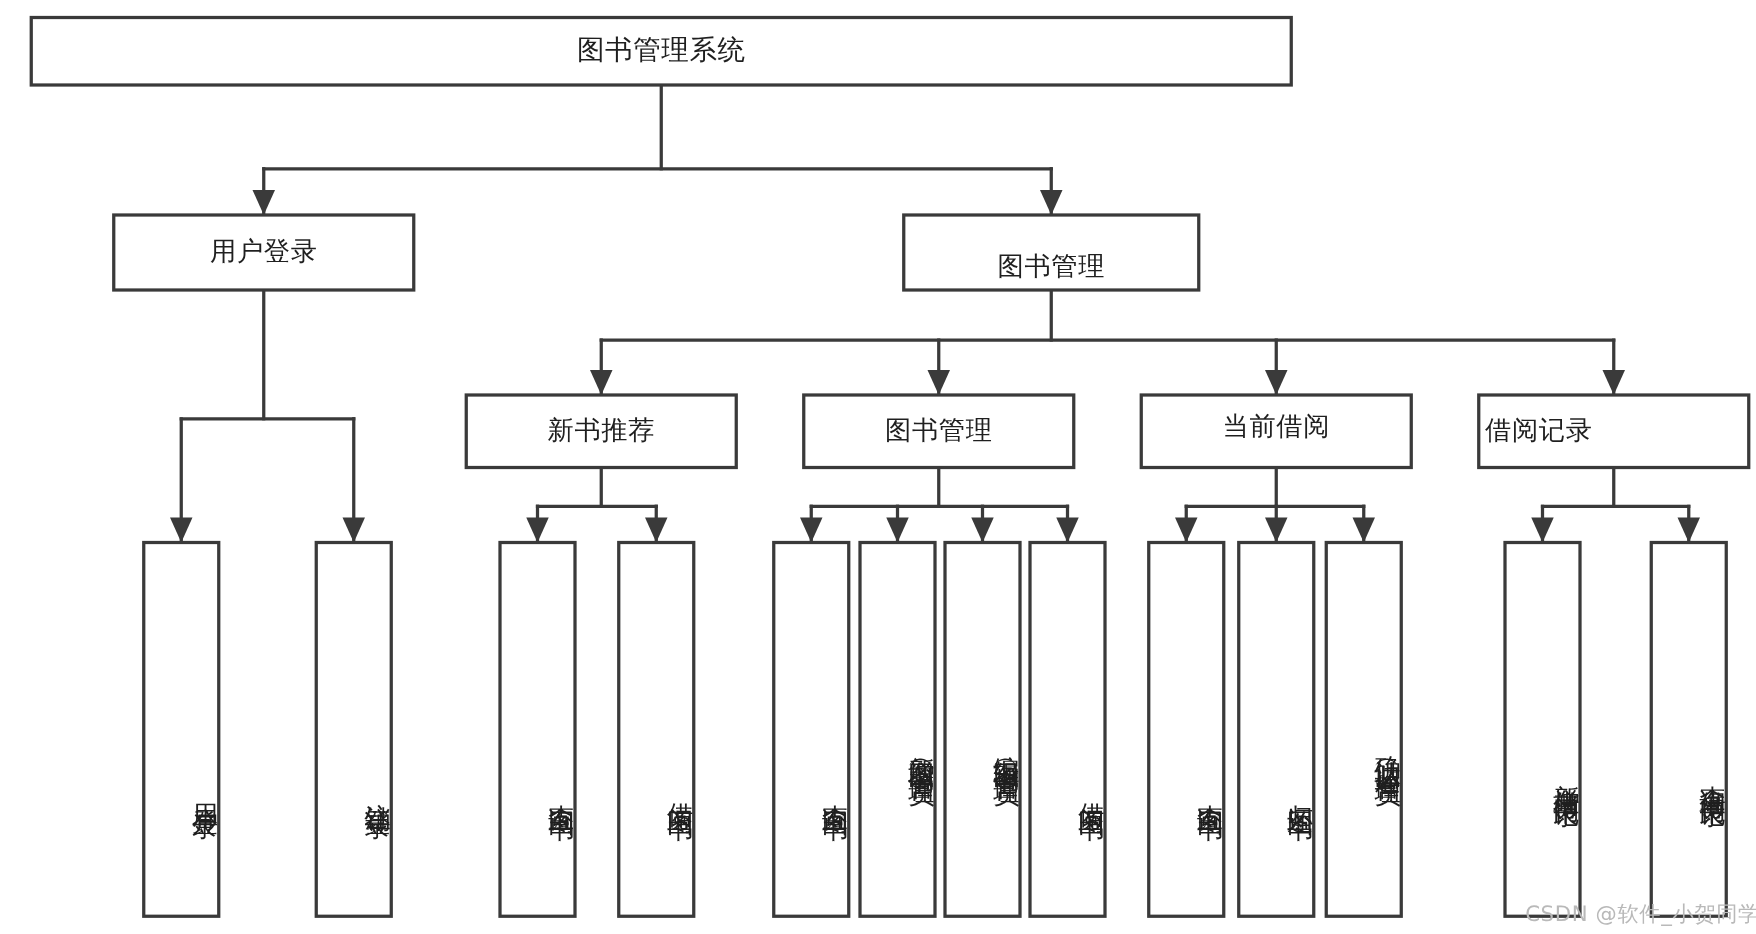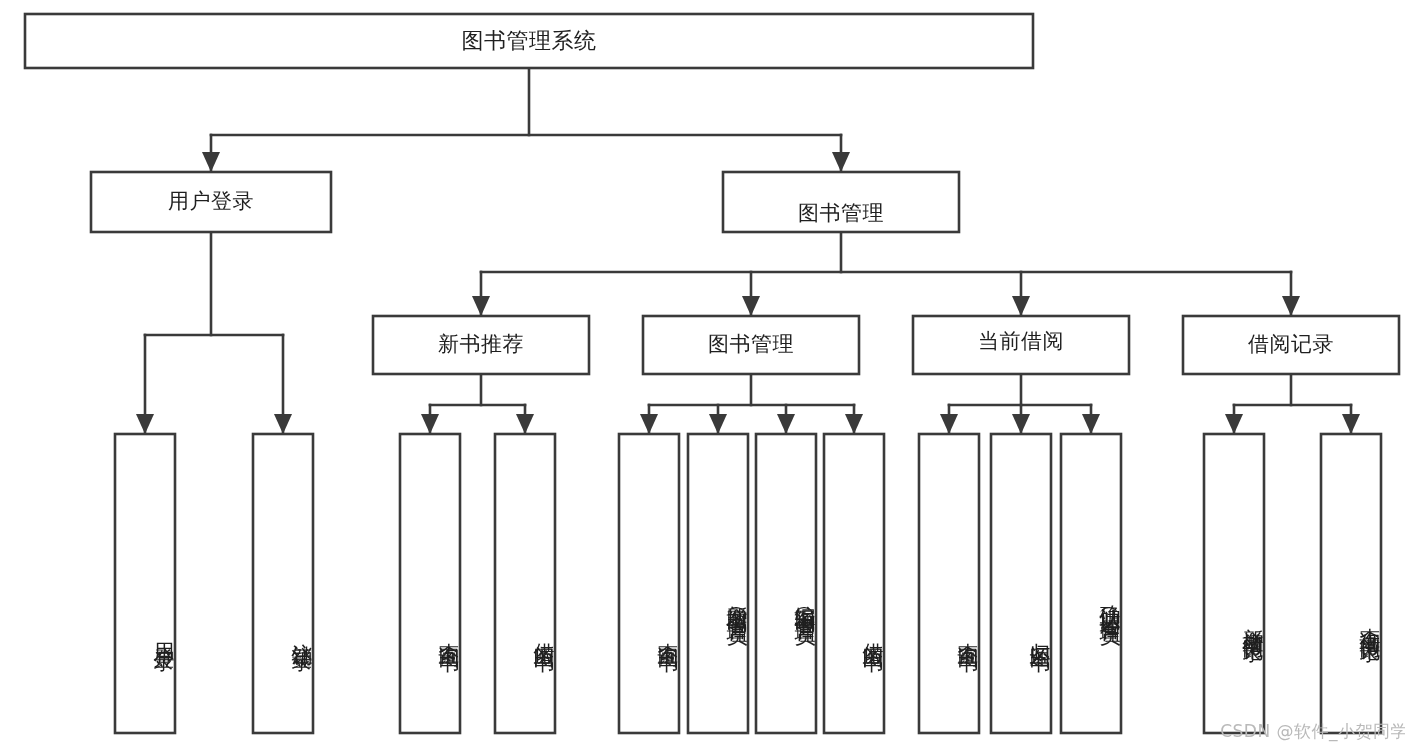--- a/index.html
+++ b/index.html
@@ -165,21 +165,21 @@
       </g>
   </svg>
 
   <div id="labels-layer">
       <div class="node-label label-root" style="left: 14px; top: 14px; width: 1008px; height: 54px;">图书管理系统</div>
       <div class="node-label label-h" style="left: 80px; top: 172px; width: 240px; height: 60px;">用户登录</div>
       <div class="node-label label-h" style="left: 712px; top: 184px; width: 236px; height: 60px;">图书管理</div>
       <div class="node-label label-h" style="left: 362px; top: 316px; width: 216px; height: 58px; border-radius: 24px;">新书推荐</div>
       <div class="node-label label-h" style="left: 632px; top: 316px; width: 216px; height: 58px;">图书管理</div>
       <div class="node-label label-h" style="left: 902px; top: 316px; width: 216px; height: 52px;">当前借阅</div>
-      <div class="node-label label-h" style="left: 1172px; top: 316px; width: 216px; height: 58px;">借阅记录</div>
+      <div class="node-label label-h" style="left: 1112px; top: 316px; width: 216px; height: 58px;">借阅记录</div>
       <div class="node-label label-v" style="left: 104px; top: 434px; width: 60px; height: 299px; padding-top: 96.5px;">用户登录</div>
       <div class="node-label label-v" style="left: 242px; top: 434px; width: 60px; height: 299px; padding-top: 96.5px;">注销登录</div>
       <div class="node-label label-v" style="left: 389px; top: 434px; width: 60px; height: 299px; padding-top: 96.5px;">查询图书</div>
       <div class="node-label label-v" style="left: 484px; top: 434px; width: 60px; height: 299px; padding-top: 96.5px;">借阅图书</div>
       <div class="node-label label-v" style="left: 608px; top: 434px; width: 60px; height: 299px; padding-top: 96.5px;">查询图书</div>
       <div class="node-label label-v" style="left: 677px; top: 434px; width: 60px; height: 299px; padding-top: 36.5px;">新增图书（管理员）</div>
       <div class="node-label label-v" style="left: 745px; top: 434px; width: 60px; height: 299px; padding-top: 36.5px;">编辑图书（管理员）</div>
       <div class="node-label label-v" style="left: 813px; top: 434px; width: 60px; height: 299px; padding-top: 96.5px;">借阅图书</div>
       <div class="node-label label-v" style="left: 908px; top: 434px; width: 60px; height: 299px; padding-top: 96.5px;">查询图书</div>
       <div class="node-label label-v" style="left: 980px; top: 434px; width: 60px; height: 299px; padding-top: 96.5px;">归还图书</div>

